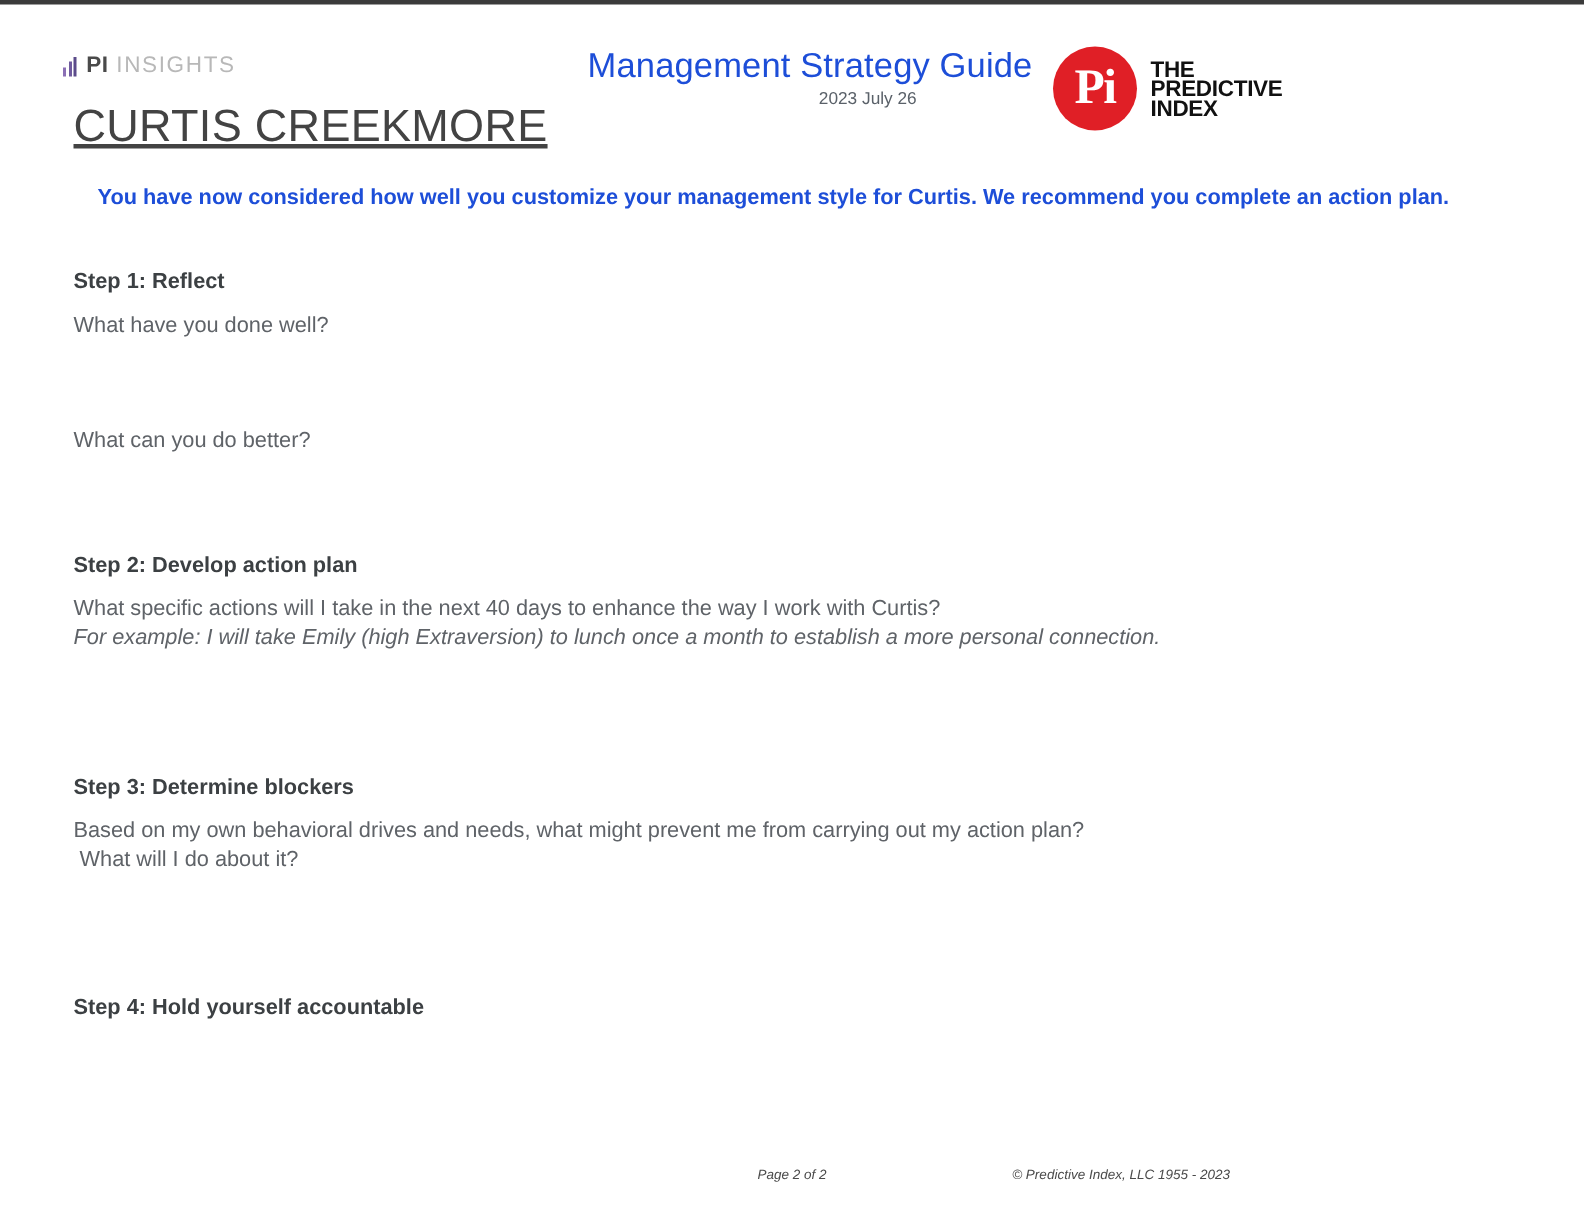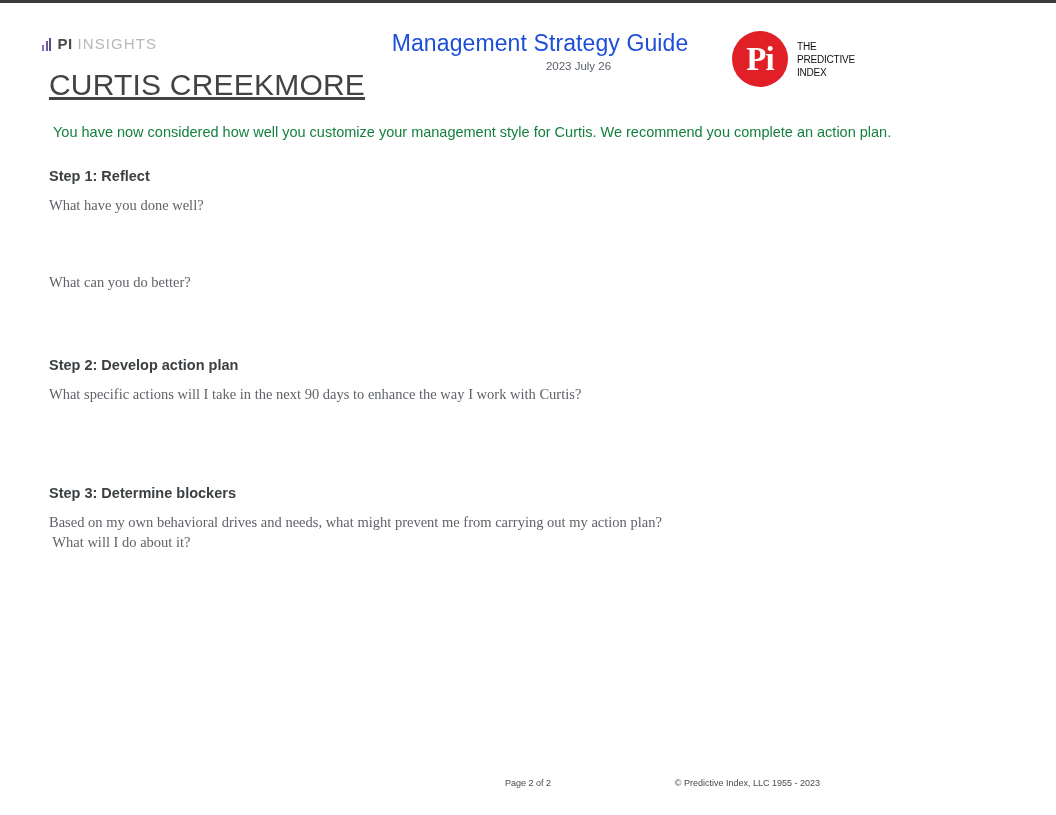--- a/index.html
+++ b/index.html
@@ -135,22 +135,22 @@
     color: #ffffff;
     font-family: "Liberation Serif", serif;
     font-weight: bold;
     font-size: 33px;
     line-height: 1;
     letter-spacing: -1px;
   }
   .pi-words {
     margin-left: 9px;
     font-family: "Liberation Sans", sans-serif;
-    font-weight: normal;
-    font-size: 10px;
+    font-weight: bold;
+    font-size: 15px;
     line-height: 13px;
     color: #111111;
     letter-spacing: -0.2px;
   }
   .pi-words div { white-space: nowrap; }
 
   
   .content {
     position: absolute;
     left: 49px;
@@ -163,42 +163,42 @@
     font-weight: normal;
     color: #434343;
     letter-spacing: 0.2px;
     margin: 0 0 22px 0;
     line-height: 1.1;
     text-decoration: underline;
   }
 
   .intro {
     font-size: 14.5px;
-    color: #15803d;
-    margin: 4px;
+    color: #1d4ed8;
+    margin: 16px;
     line-height: 1.3;
+    font-weight: bold;
   }
 
   .step {
     margin-top: 0;
   }
   .step-heading {
     font-size: 14.5px;
     font-weight: bold;
     color: #3c4043;
     line-height: 1.3;
     margin: 0;
   }
   .step-line {
     font-size: 14.5px;
     color: #5f6368;
     line-height: 1.35;
     margin: 0;
     white-space: pre;
-    font-family: Liberation Serif, serif;
   }
   .step-line.italic {
     font-style: italic;
   }
 
   
   .gap-step1    { height: 21px; }
   .gap-q1       { height: 10px; }
   .gap-answer-1 { height: 58px; }
   .gap-answer-2 { height: 63px; }
@@ -210,20 +210,21 @@
 
   
   .footer {
     position: absolute;
     left: 0;
     bottom: 23px;
     width: 863px;
     height: 14px;
     font-size: 9px;
     color: #4a4a4a;
+    font-style: italic;
   }
   .footer-page {
     position: absolute;
     left: 0;
     top: 0;
     width: 1056px;
     text-align: center;
     padding-right: 0;
     box-sizing: border-box;
   }
@@ -283,35 +284,37 @@
       <p class="step-line">What have you done well?</p>
       <div class="gap-answer-1"></div>
       <p class="step-line">What can you do better?</p>
     </div>
 
     <div class="gap-answer-2"></div>
 
     <div class="step">
       <p class="step-heading">Step 2: Develop action plan</p>
       <div class="gap-step2"></div>
-      <p class="step-line">What specific actions will I take in the next 90 days to enhance the way I work with Curtis?</p>
+      <p class="step-line">What specific actions will I take in the next 40 days to enhance the way I work with Curtis?</p>
+      <p class="step-line italic">For example: I will take Emily (high Extraversion) to lunch once a month to establish a more personal connection.</p>
     </div>
 
     <div class="gap-answer-3"></div>
 
     <div class="step">
       <p class="step-heading">Step 3: Determine blockers</p>
       <div class="gap-step3"></div>
       <p class="step-line">Based on my own behavioral drives and needs, what might prevent me from carrying out my action plan?</p>
       <p class="step-line"> What will I do about it?</p>
     </div>
 
     <div class="gap-answer-4"></div>
 
     <div class="step">
+      <p class="step-heading">Step 4: Hold yourself accountable</p>
       <div class="gap-step4"></div>
     </div>
 
   </div>
 
   <div class="footer">
     <div class="footer-page">Page 2 of 2</div>
     <div class="footer-copy">© Predictive Index, LLC 1955 - 2023</div>
   </div>
 

